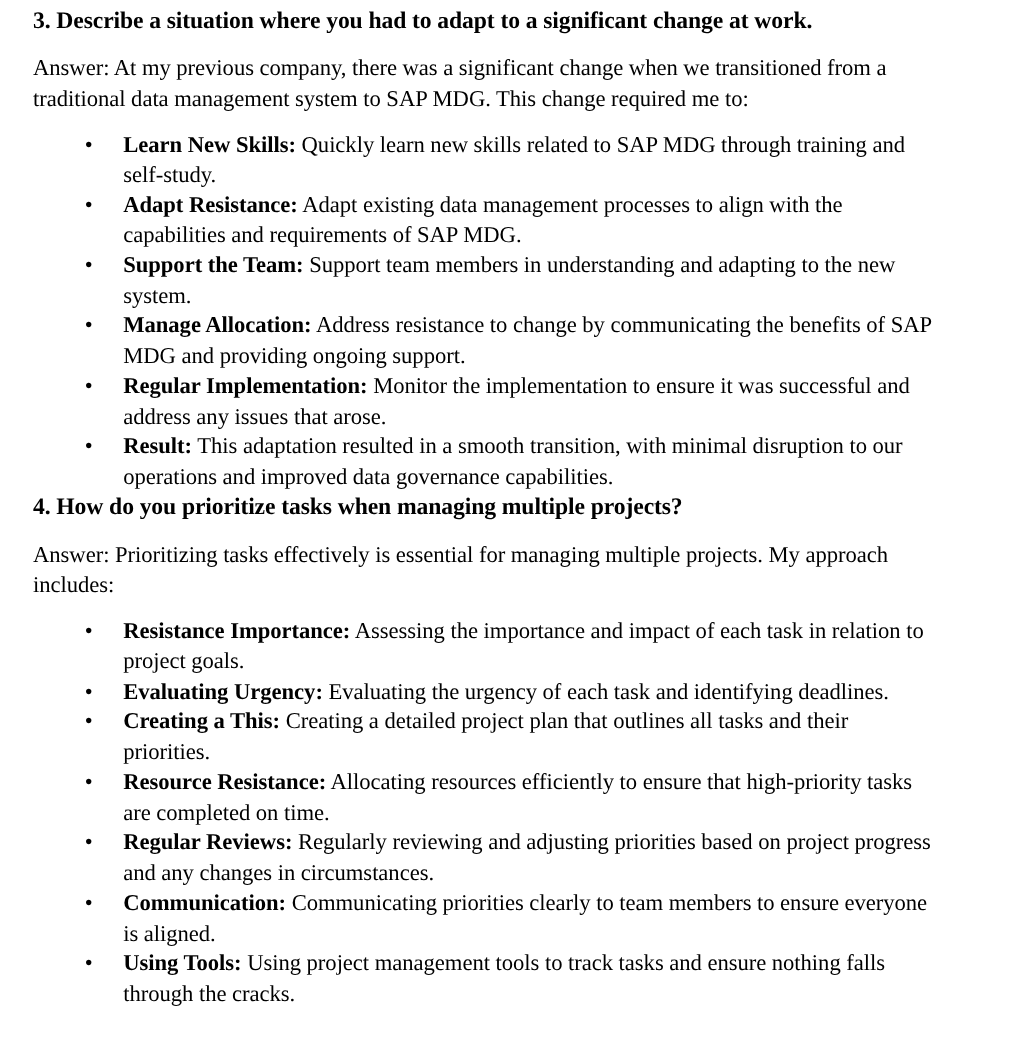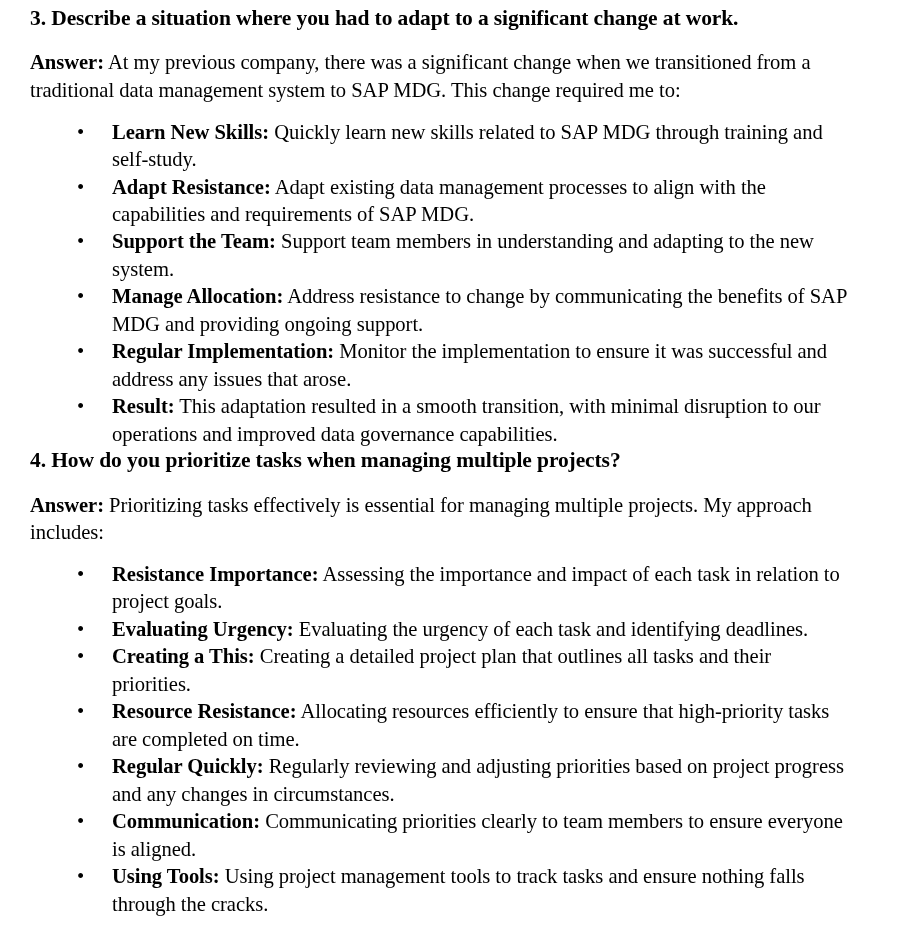--- a/index.html
+++ b/index.html
@@ -35,21 +35,21 @@
   }
   .q1 { margin-top: 4px; }
   .q2 { margin-top: 26px; }
   p.answer {
     font-size: 20.6px;
     line-height: 1.34;
     margin: 18px 0 0 0;
     letter-spacing: -0.05px;
   }
   p.answer .lead {
-    font-weight: bold;
+    font-weight: normal;
   }
   ul.bullets {
     list-style: none;
     margin: 14px 0 0 0;
     padding: 0;
   }
   ul.bullets li {
     position: relative;
     font-size: 20.6px;
     line-height: 1.335;
@@ -116,21 +116,21 @@
       <li>
         <span class="bullet-dot">•</span><span class="term">Evaluating Urgency:</span><span> Evaluating the urgency of each task and identifying deadlines.</span>
       </li>
       <li>
         <span class="bullet-dot">•</span><span class="term">Creating a This:</span><span> Creating a detailed project plan that outlines all tasks and their priorities.</span>
       </li>
       <li>
         <span class="bullet-dot">•</span><span class="term">Resource Resistance:</span><span> Allocating resources efficiently to ensure that high-priority tasks are completed on time.</span>
       </li>
       <li>
-        <span class="bullet-dot">•</span><span class="term">Regular Quickly:</span><span> Regularly reviewing and adjusting priorities based on project progress and any changes in circumstances.</span>
+        <span class="bullet-dot">•</span><span class="term">Regular Reviews:</span><span> Regularly reviewing and adjusting priorities based on project progress and any changes in circumstances.</span>
       </li>
       <li>
         <span class="bullet-dot">•</span><span class="term">Communication:</span><span> Communicating priorities clearly to team members to ensure everyone is aligned.</span>
       </li>
       <li>
         <span class="bullet-dot">•</span><span class="term">Using Tools:</span><span> Using project management tools to track tasks and ensure nothing falls through the cracks.</span>
       </li>
     </ul>
 
   </div>

